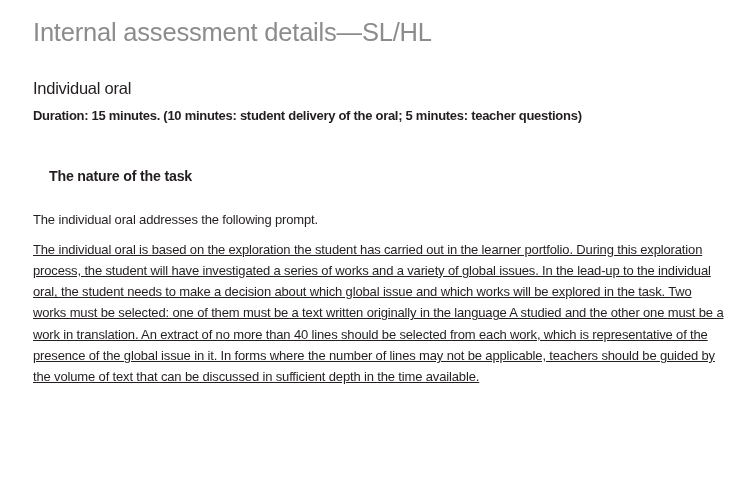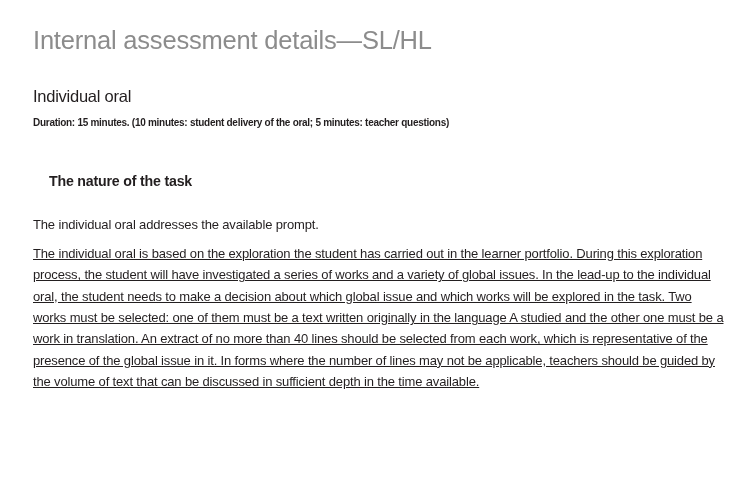--- a/index.html
+++ b/index.html
@@ -32,38 +32,38 @@
   }
 
   
   .page-title {
     font-size: 25.5px;
     font-weight: 300;
     color: #8c8c8c;
     letter-spacing: -0.2px;
     line-height: 1.1;
     margin: 0;
-    padding-top: 26px;
+    padding-top: 18px;
     white-space: nowrap;
   }
 
   
   .section-title {
     font-size: 16.5px;
     font-weight: normal;
     color: #221e1f;
     letter-spacing: -0.25px;
     margin: 0;
     padding-top: 33px;
     line-height: 1.15;
   }
 
   
   .meta-line {
-    font-size: 10px;
+    font-size: 13px;
     font-weight: bold;
     color: #221e1f;
     letter-spacing: -0.28px;
     line-height: 1.15;
     margin: 0;
     padding-top: 11px;
     white-space: nowrap;
   }
 
   
@@ -106,20 +106,20 @@
 
     <h1 class="page-title">Internal assessment details—SL/HL</h1>
 
     <h2 class="section-title">Individual oral</h2>
 
     <p class="meta-line">Duration: 15 minutes. (10 minutes: student delivery of the oral; 5 minutes: teacher questions)</p>
 
 
     <h3 class="sub-heading">The nature of the task</h3>
 
-    <p class="body-text">The individual oral addresses the available prompt.</p>
+    <p class="body-text">The individual oral addresses the following prompt.</p>
 
 
 
     <p class="body-text explanation">The individual oral is based on the exploration the student has carried out in the learner portfolio. During this exploration process, the student will have investigated a series of works and a variety of global issues. In the lead-up to the individual oral, the student needs to make a decision about which global issue and which works will be explored in the task. Two works must be selected: one of them must be a text written originally in the language A studied and the other one must be a work in translation. An extract of no more than 40 lines should be selected from each work, which is representative of the presence of the global issue in it. In forms where the number of lines may not be applicable, teachers should be guided by the volume of text that can be discussed in sufficient depth in the time available.</p>
 
   </div>
 </div>
 
 </body></html>

